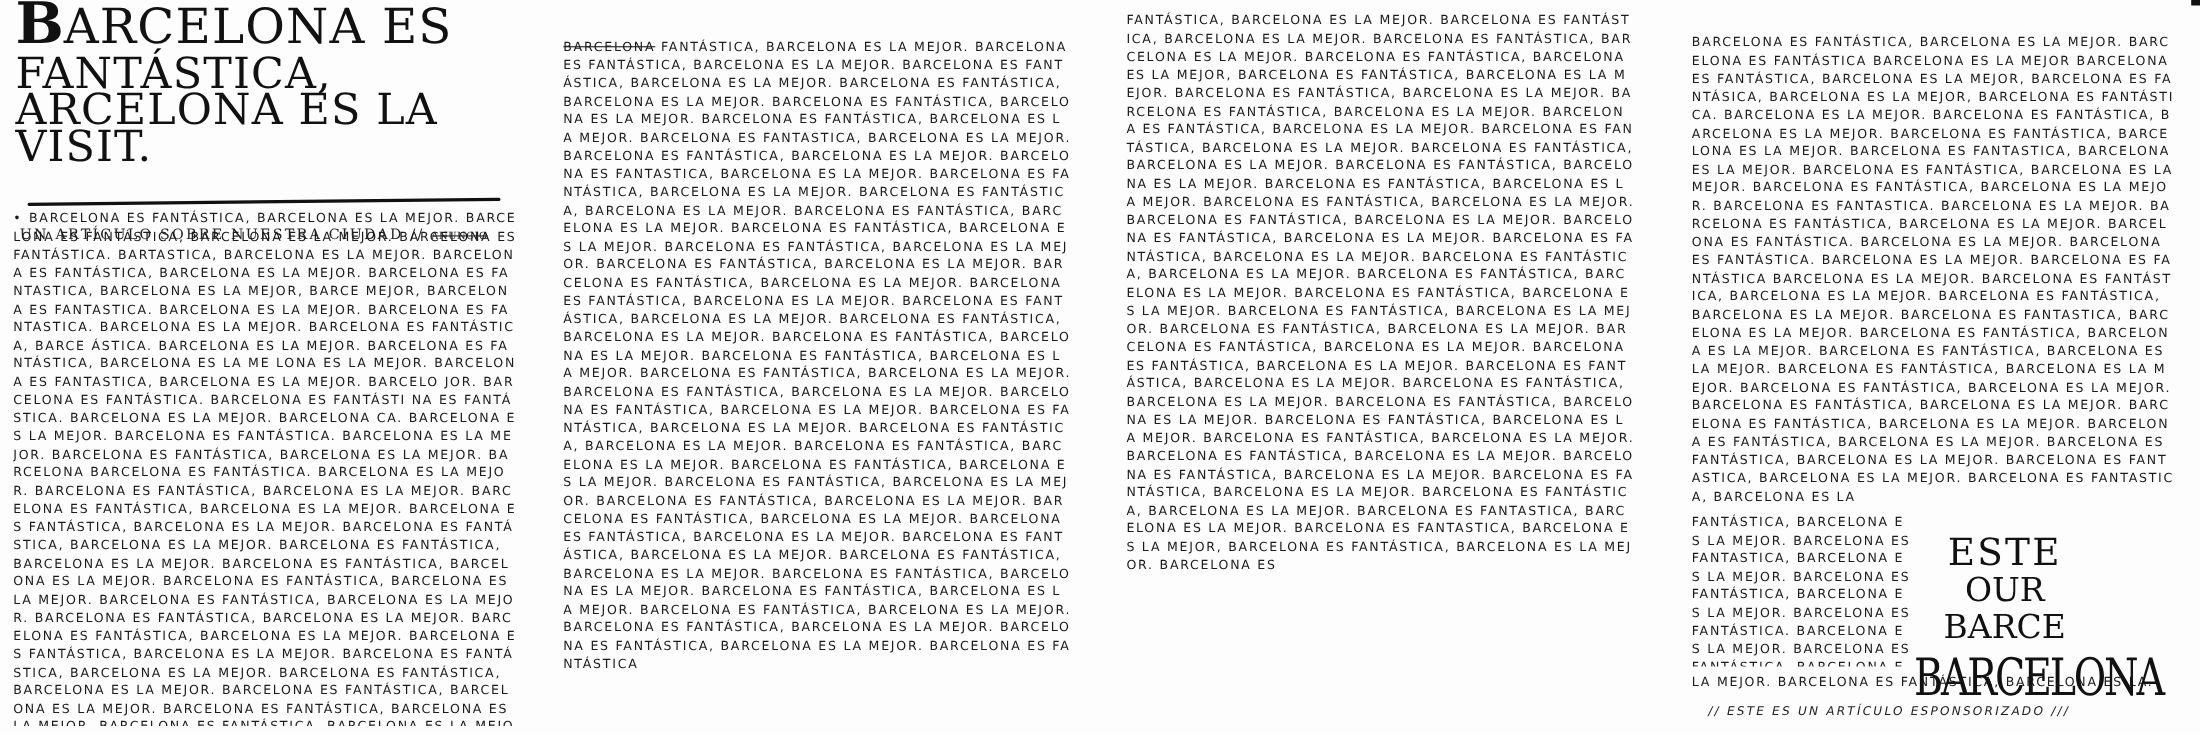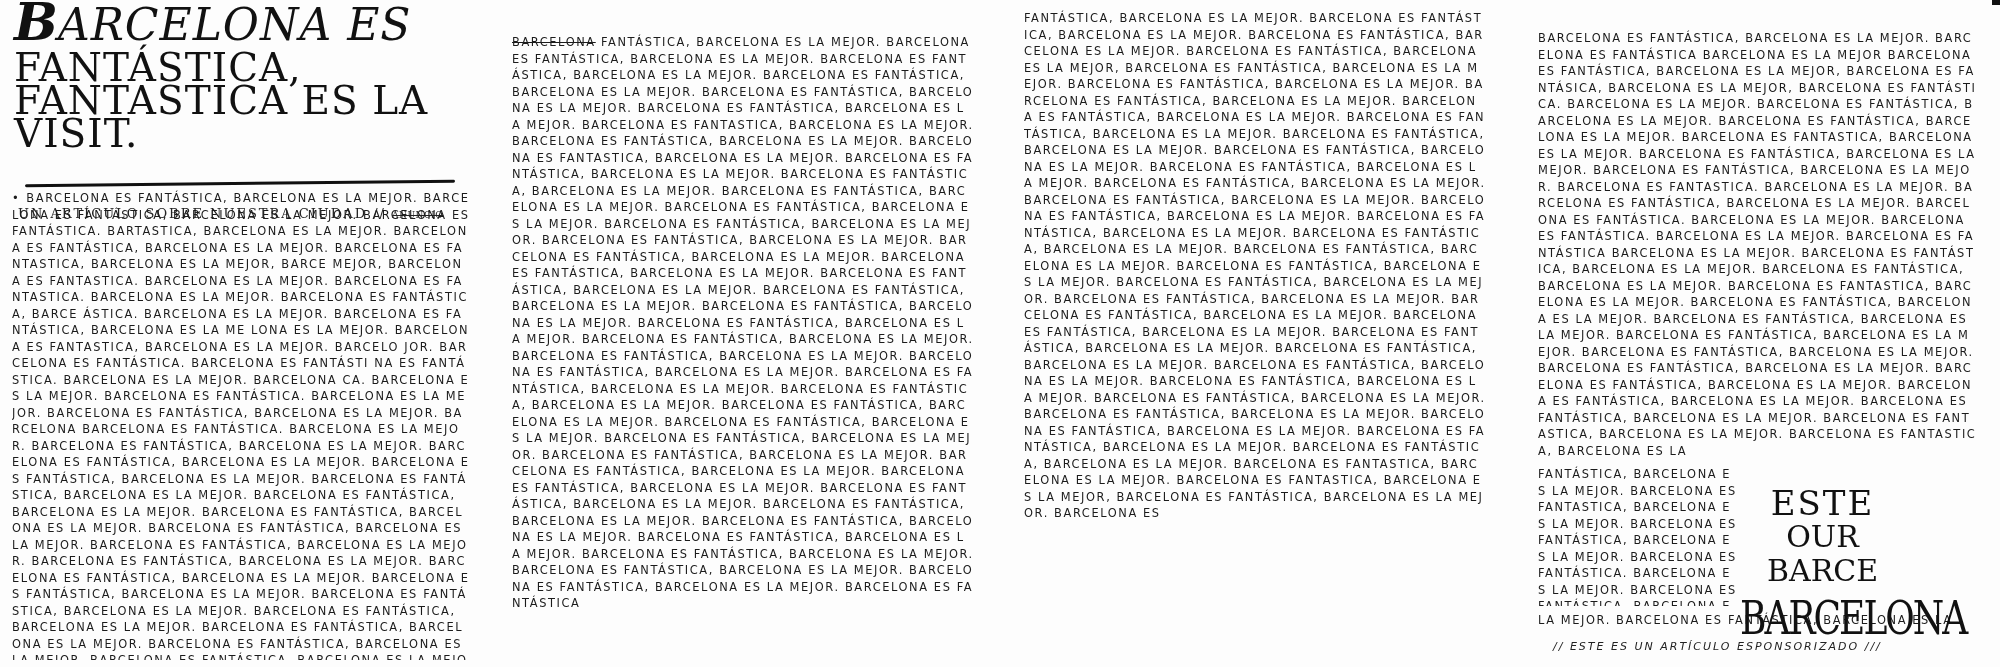--- a/index.html
+++ b/index.html
@@ -36,21 +36,21 @@
   .headline {
     position: absolute; left: 14px; top: 6px; width: 460px;
     font-family: "DejaVu Serif", serif;
     font-size: 39px; line-height: 32px;
     color: #111;
     letter-spacing: 1px;
     font-weight: normal;
   }
   .headline .big-b { font-size: 52px; font-weight: bold; letter-spacing: 0; }
   .headline .hl-line { display: block; height: 33px; white-space: nowrap; }
-  .headline .hl-line.first { height: 46px; font-size: 44px; font-style: italic; }
+  .headline .hl-line.first { height: 46px; font-size: 44px; }
 
   .subhead {
     position: absolute; left: 18px; top: 158px; width: 440px;
     font-family: "DejaVu Serif", serif;
     font-size: 13px; letter-spacing: 2px;
     color: #222; white-space: nowrap; margin-top: 48px;
   }
   .subhead .strike {
     text-decoration: line-through; font-size: 9px; letter-spacing: 0.5px;
   }
@@ -87,21 +87,21 @@
   .strike-word { text-decoration: line-through; }
   .bullet { margin-right: 6px; }
 </style>
 </head>
 <body>
 
 <div class="page p1">
   <div class="headline">
     <span class="hl-line first"><span class="big-b">B</span><span>ARCELONA ES</span></span>
     <span class="hl-line">FANTÁSTICA,</span>
-    <span class="hl-line">FANTASTICA ES LA</span>
+    <span class="hl-line">ARCELONA ES LA</span>
     <span class="hl-line">VISIT.</span>
   </div>
   <div class="subhead">
     <span>UN ARTÍCULO SOBRE NUESTRA CIUDAD //</span>
     <span class="strike">ANUNCIO</span>
   </div>
   <div class="subhead-rule"></div>
   <div class="body-text hand">
     <span class="bullet">•</span><span>BARCELONA ES FANTÁSTICA, BARCELONA ES LA MEJOR. BARCELONA ES FANTÁSTICA, BARCELONA ES LA MEJOR. BARCELONA ES FANTÁSTICA. BARTASTICA, BARCELONA ES LA MEJOR. BARCELONA ES FANTÁSTICA, BARCELONA ES LA MEJOR. BARCELONA ES FANTASTICA, BARCELONA ES LA MEJOR, BARCE MEJOR, BARCELONA ES FANTASTICA. BARCELONA ES LA MEJOR. BARCELONA ES FANTASTICA. BARCELONA ES LA MEJOR. BARCELONA ES FANTÁSTICA, BARCE ÁSTICA. BARCELONA ES LA MEJOR. BARCELONA ES FANTÁSTICA, BARCELONA ES LA ME LONA ES LA MEJOR. BARCELONA ES FANTASTICA, BARCELONA ES LA MEJOR. BARCELO JOR. BARCELONA ES FANTÁSTICA. BARCELONA ES FANTÁSTI NA ES FANTÁSTICA. BARCELONA ES LA MEJOR. BARCELONA CA. BARCELONA ES LA MEJOR. BARCELONA ES FANTÁSTICA. BARCELONA ES LA MEJOR. BARCELONA ES FANTÁSTICA, BARCELONA ES LA MEJOR. BARCELONA BARCELONA ES FANTÁSTICA. BARCELONA ES LA MEJOR. BARCELONA ES FANTÁSTICA, BARCELONA ES LA MEJOR. BARCELONA ES FANTÁSTICA, BARCELONA ES LA MEJOR. BARCELONA ES FANTÁSTICA, BARCELONA ES LA MEJOR. BARCELONA ES FANTÁSTICA, BARCELONA ES LA MEJOR. BARCELONA ES FANTÁSTICA, BARCELONA ES LA MEJOR. BARCELONA ES FANTÁSTICA, BARCELONA ES LA MEJOR. BARCELONA ES FANTÁSTICA, BARCELONA ES LA MEJOR. BARCELONA ES FANTÁSTICA, BARCELONA ES LA MEJOR. BARCELONA ES FANTÁSTICA, BARCELONA ES LA MEJOR. BARCELONA ES FANTÁSTICA, BARCELONA ES LA MEJOR. BARCELONA ES FANTÁSTICA, BARCELONA ES LA MEJOR. BARCELONA ES FANTÁSTICA, BARCELONA ES LA MEJOR. BARCELONA ES FANTÁSTICA, BARCELONA ES LA MEJOR. BARCELONA ES FANTÁSTICA, BARCELONA ES LA MEJOR. BARCELONA ES FANTÁSTICA, BARCELONA ES LA MEJOR. BARCELONA ES FANTÁSTICA, BARCELONA ES LA MEJOR. BARCELONA ES FANTÁSTICA, BARCELONA ES LA MEJOR. BARCELONA ES FANTÁSTICA, BARCELONA ES LA MEJOR. BARCELONA ES FANTÁSTICA, BARCELONA ES LA MEJOR. BARCELONA ES FANTÁSTICA, BARCELONA ES LA MEJOR. BARCELONA ES FANTÁSTICA, BARCELONA ES LA MEJOR. BARCELONA ES FANTÁSTICA, BARCELONA ES LA MEJOR. BARCELONA ES FANTÁSTICA, BARCELONA ES LA MEJOR. BARCELONA ES FANTÁSTICA, BARCELONA ES LA MEJOR. BARCELONA ES FANTÁSTICA, BARCELONA ES LA MEJOR. BARCELONA ES</span>
   </div>

